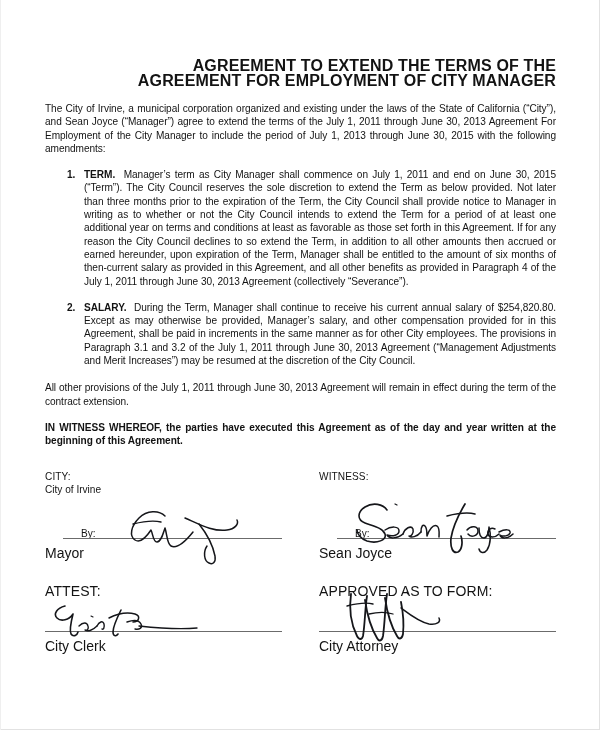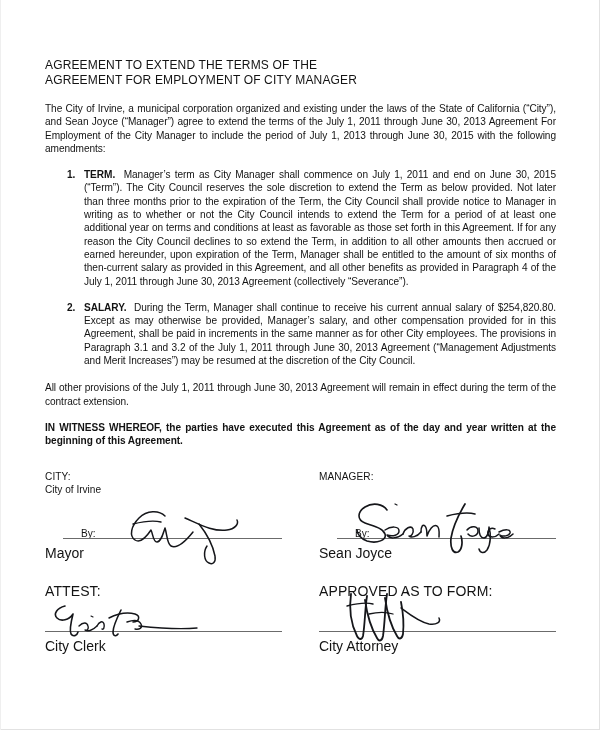--- a/index.html
+++ b/index.html
@@ -34,23 +34,23 @@
     position: absolute;
     left: 45px;
     top: 0;
     width: 511px;
     height: 730px;
   }
 
   
   .doc-title {
     margin-top: 58px;
-    text-align: left;
-    font-size: 12px;
-    font-weight: normal;
+    text-align: right;
+    font-size: 16px;
+    font-weight: bold;
     line-height: 15px;
     letter-spacing: 0.15px;
     color: #131313;
   }
   .doc-title .line2 { display: block; }
 
   
   .para {
     margin-top: 14px;
     font-size: 10.1px;
@@ -214,21 +214,21 @@
                 <path class="ink-path" stroke-width="1.5" d="M82 14 C96 20, 110 28, 124 26 C132 25, 136 20, 134 16"></path>
                 <path class="ink-path" stroke-width="1.5" d="M96 20 C104 30, 110 42, 112 52 C113 58, 110 61, 106 59 C101 57, 100 48, 104 42"></path>
                 <path class="ink-path" stroke-width="1.3" d="M30 20 C38 18, 50 16, 58 18"></path>
               </svg>
             </span>
           </div>
           <div class="under-label">Mayor</div>
         </div>
 
         <div class="sig-col right">
-          <div class="sig-heading">MANAGER:</div>
+          <div class="sig-heading">WITNESS:</div>
 
           <div class="byline" style="margin-top:43px;">
             <span class="by-label">By:</span>
             <span class="rule"></span>
             <span class="sig-ink" style="left:24px; top:-30px;">
               <svg width="180" height="64" viewBox="0 0 180 64">
 
                 <path class="ink-path" stroke-width="1.6" d="M44 14 C40 8, 30 6, 22 11 C14 16, 14 24, 22 27 C30 30, 40 32, 42 38 C44 44, 34 48, 24 45 C18 43, 14 38, 14 34"></path>
 
                 <path class="ink-path" stroke-width="1.5" d="M42 34 C48 30, 56 30, 56 35 C56 39, 50 41, 44 39 C46 43, 54 43, 60 38"></path>

